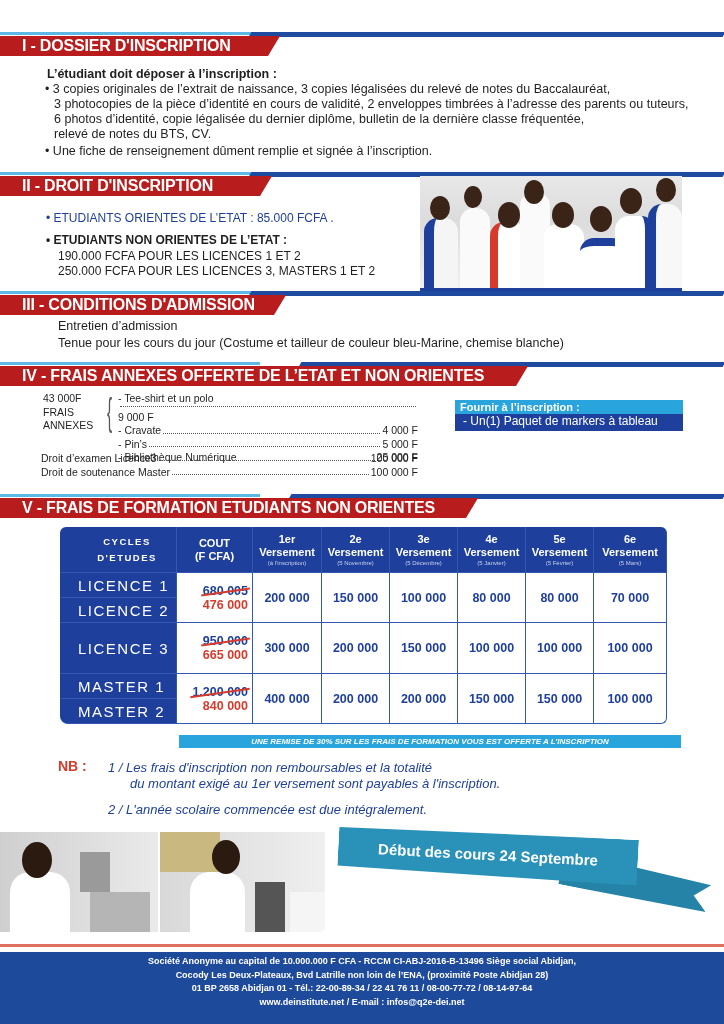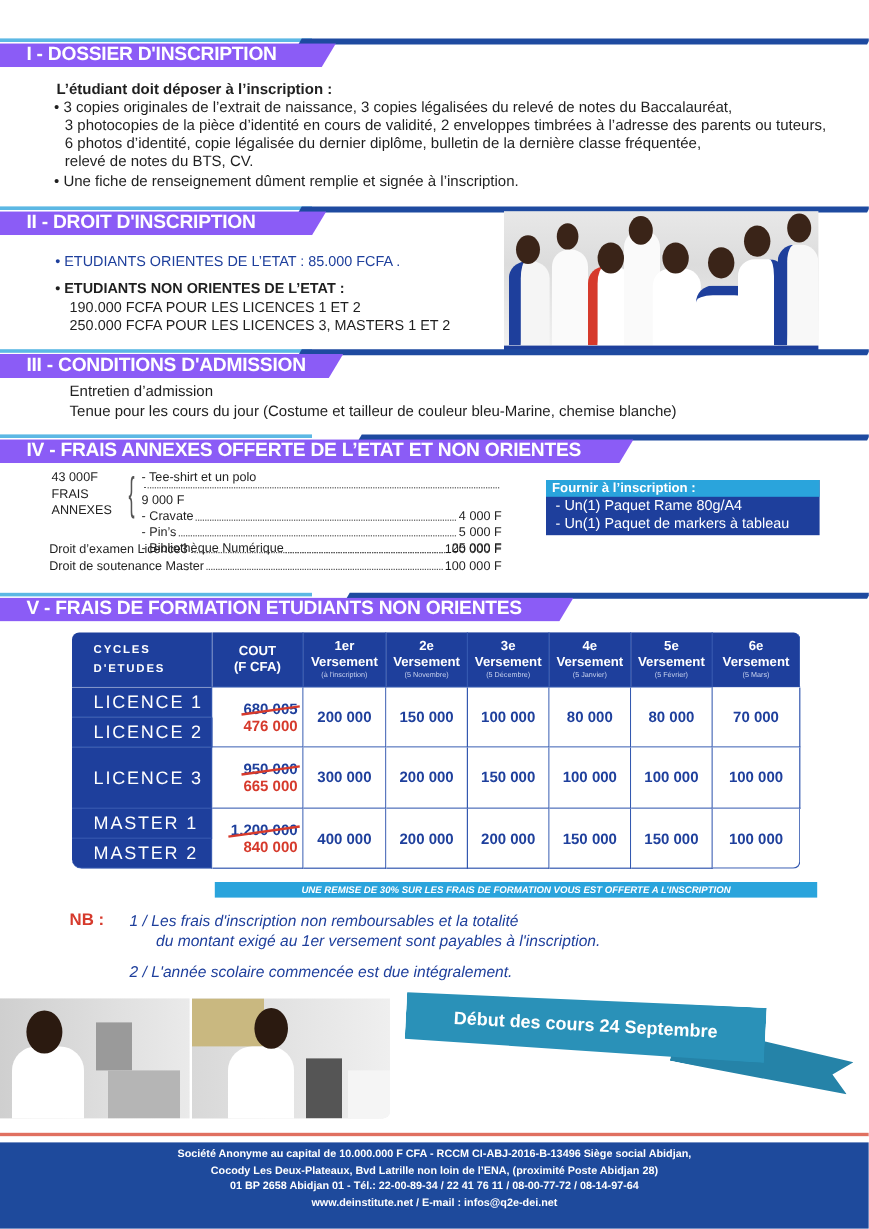--- a/index.html
+++ b/index.html
@@ -4,21 +4,21 @@
 <style>
   * { box-sizing: border-box; margin: 0; padding: 0; }
   body {
     width: 724px; height: 1024px; background: #ffffff; position: relative; overflow: hidden;
     font-family: "Liberation Sans", sans-serif; color: #1f1f1f;
   }
   .sec-head { position: absolute; left: 0; width: 724px; height: 24px; }
   .sec-head .line-light { position: absolute; left: 0; top: 0; width: 260px; height: 3px; background: #5cb8e4; }
   .sec-head .line-dark { position: absolute; left: 250px; right: 0; top: 0; height: 5px; background: #1e4aa0; transform: skewX(-30deg); transform-origin: left; }
   .sec-head .bar {
-    position: absolute; left: 0; top: 4px; height: 20px; background: #8b5cf6;
+    position: absolute; left: 0; top: 4px; height: 20px; background: #b91c1c;
     clip-path: polygon(0 0, 100% 0, calc(100% - 12px) 100%, 0 100%);
     color: #fff; font-weight: bold; font-size: 16px; line-height: 20px; padding-left: 22px; letter-spacing: -0.2px;
   }
   .txt { position: absolute; font-size: 12.5px; line-height: 16px; }
   .blue { color: #1e3f9c; }
   .photo-students {
     position: absolute; left: 420px; top: 176px; width: 262px; height: 112px;
     background: linear-gradient(180deg,#e8e8e8 0%,#dcdcdc 40%,#f0f0f0 100%);
     overflow: hidden;
   }
@@ -155,34 +155,33 @@
     <div style="display:flex;">
         <span>Droit de soutenance Master</span>
         <span style="flex:1;border-bottom:1px dotted #555;margin:0 2px 4px;"></span>
         <span>100 000 F</span>
       </div>
   </div>
 </div>
 
 <div class="fourn">
   <div class="t">Fournir à l’inscription :</div>
-  <div class="i">- Un(1) Paquet Rame 80g/A4</div>
   <div class="i" style="padding-bottom:2px;">- Un(1) Paquet de markers à tableau</div>
 </div>
 
 <div class="sec-head" style="top:494px;">
   <div class="line-light"></div>
     <div class="line-dark" style="left:290px;"></div>
   <div class="bar" style="width:478px;">V - FRAIS DE FORMATION ETUDIANTS NON ORIENTES</div>
 </div>
 
 <table class="fees">
   <thead>
     <tr>
-      <th style="width:117px;text-align:left;padding-left:18px;font-size:9.5px;letter-spacing:1.5px;border-radius:6px 0 0 0;line-height:16px;"><span>CYCLES</span><br><span>D'ETUDES</span></th>
+      <th style="width:117px;text-align:center;padding-left:18px;font-size:9.5px;letter-spacing:1.5px;border-radius:6px 0 0 0;line-height:16px;"><span>CYCLES</span><br><span>D'ETUDES</span></th>
       <th style="width:76px;"><span>COUT</span><br><span>(F CFA)</span></th>
       <th style="width:69px;"><span>1er</span><br><span>Versement</span><small>(à l'inscription)</small></th>
       <th style="width:68px;"><span>2e</span><br><span>Versement</span><small>(5 Novembre)</small></th>
       <th style="width:68px;"><span>3e</span><br><span>Versement</span><small>(5 Décembre)</small></th>
       <th style="width:68px;"><span>4e</span><br><span>Versement</span><small>(5 Janvier)</small></th>
       <th style="width:68px;margin-left:41px;"><span>5e</span><br><span>Versement</span><small>(5 Février)</small></th>
       <th style="width:73px;border-radius:0 6px 0 0;"><span>6e</span><br><span>Versement</span><small>(5 Mars)</small></th>
     </tr>
   </thead>
   <tbody>

